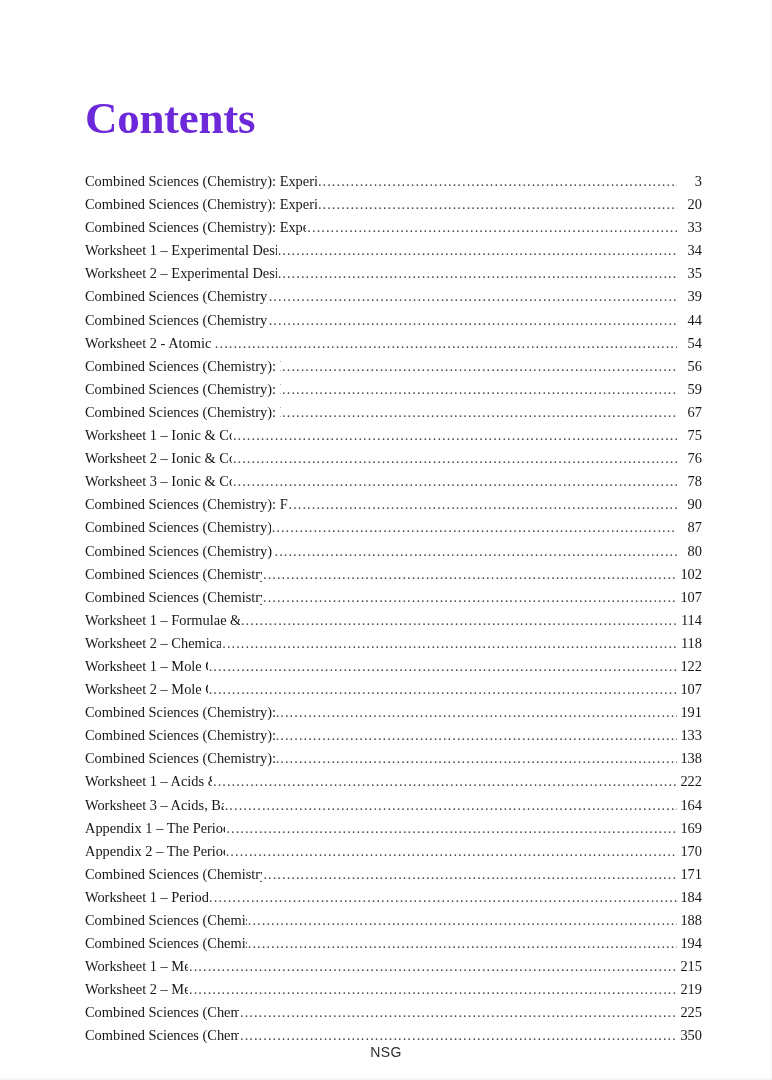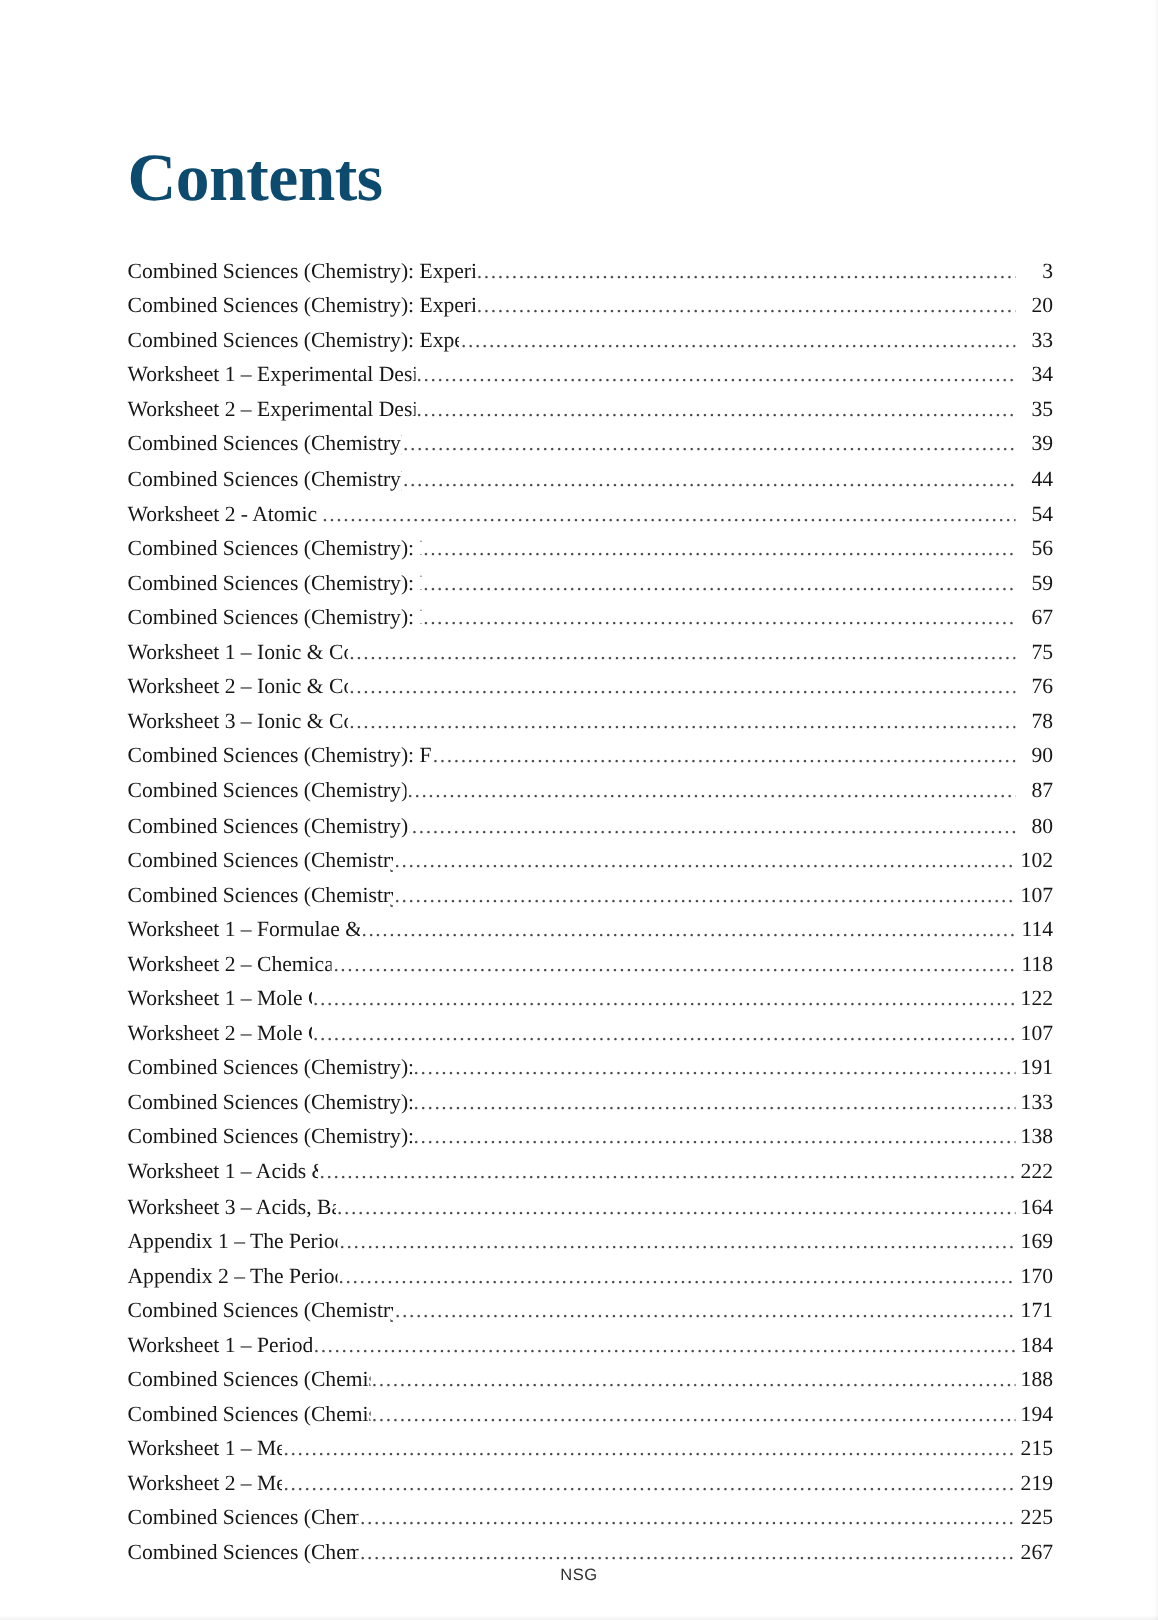--- a/index.html
+++ b/index.html
@@ -35,21 +35,21 @@
   }
 
   .toc-title {
     position: absolute;
     left: 85px;
     top: 96px;
     font-size: 45px;
     font-weight: bold;
     letter-spacing: -0.3px;
     line-height: 1;
-    color: #0c4a6e;
+    color: #6d28d9;
     font-family: "Liberation Serif", "DejaVu Serif", serif;
   }
 
   .toc-list {
     position: absolute;
     left: 85px;
     top: 170px;
     width: 617px;
   }
 
@@ -92,21 +92,21 @@
     color: #171616;
   }
 
   .footer-mark {
     position: absolute;
     top: 1044px;
     left: 0;
     width: 772px;
     text-align: center;
     font-family: "Liberation Sans", "DejaVu Sans", sans-serif;
-    font-size: 11px;
+    font-size: 14px;
     letter-spacing: 0.4px;
     color: #2e2d2d;
   }
 </style>
 </head>
 <body>
 
 <div class="page">
 
   <div class="toc-title">Contents</div>
@@ -293,21 +293,21 @@
         <span class="toc-page">219</span>
       </div>
       <div class="toc-entry">
         <span class="toc-label">Combined Sciences (Chemistry): Air (Worksheet 1)</span>
         <span class="toc-leader"></span>
         <span class="toc-page">225</span>
       </div>
       <div class="toc-entry">
         <span class="toc-label">Combined Sciences (Chemistry): Air (Worksheet 2)</span>
         <span class="toc-leader"></span>
-        <span class="toc-page">267</span>
+        <span class="toc-page">350</span>
       </div>
     </div>
 
   <div class="footer-mark">NSG</div>
 
   <div class="page-edge-right"></div>
   <div class="page-edge-bottom"></div>
 </div>
 
 </body></html>

